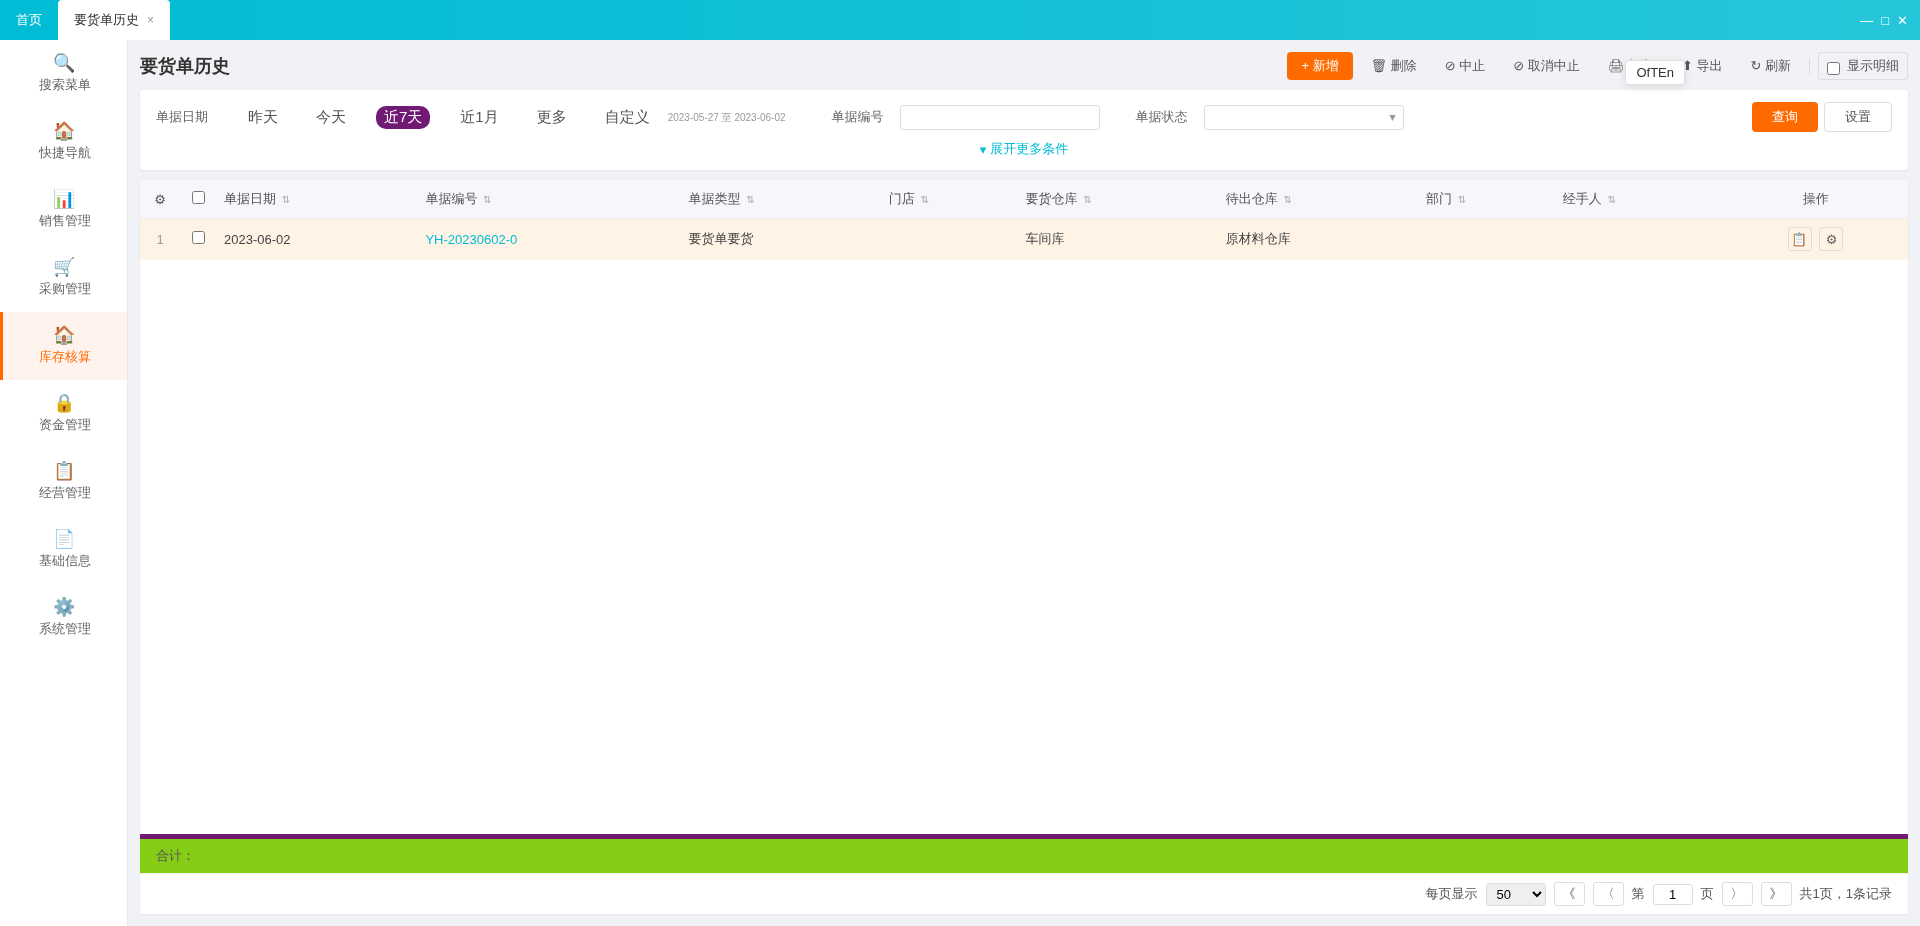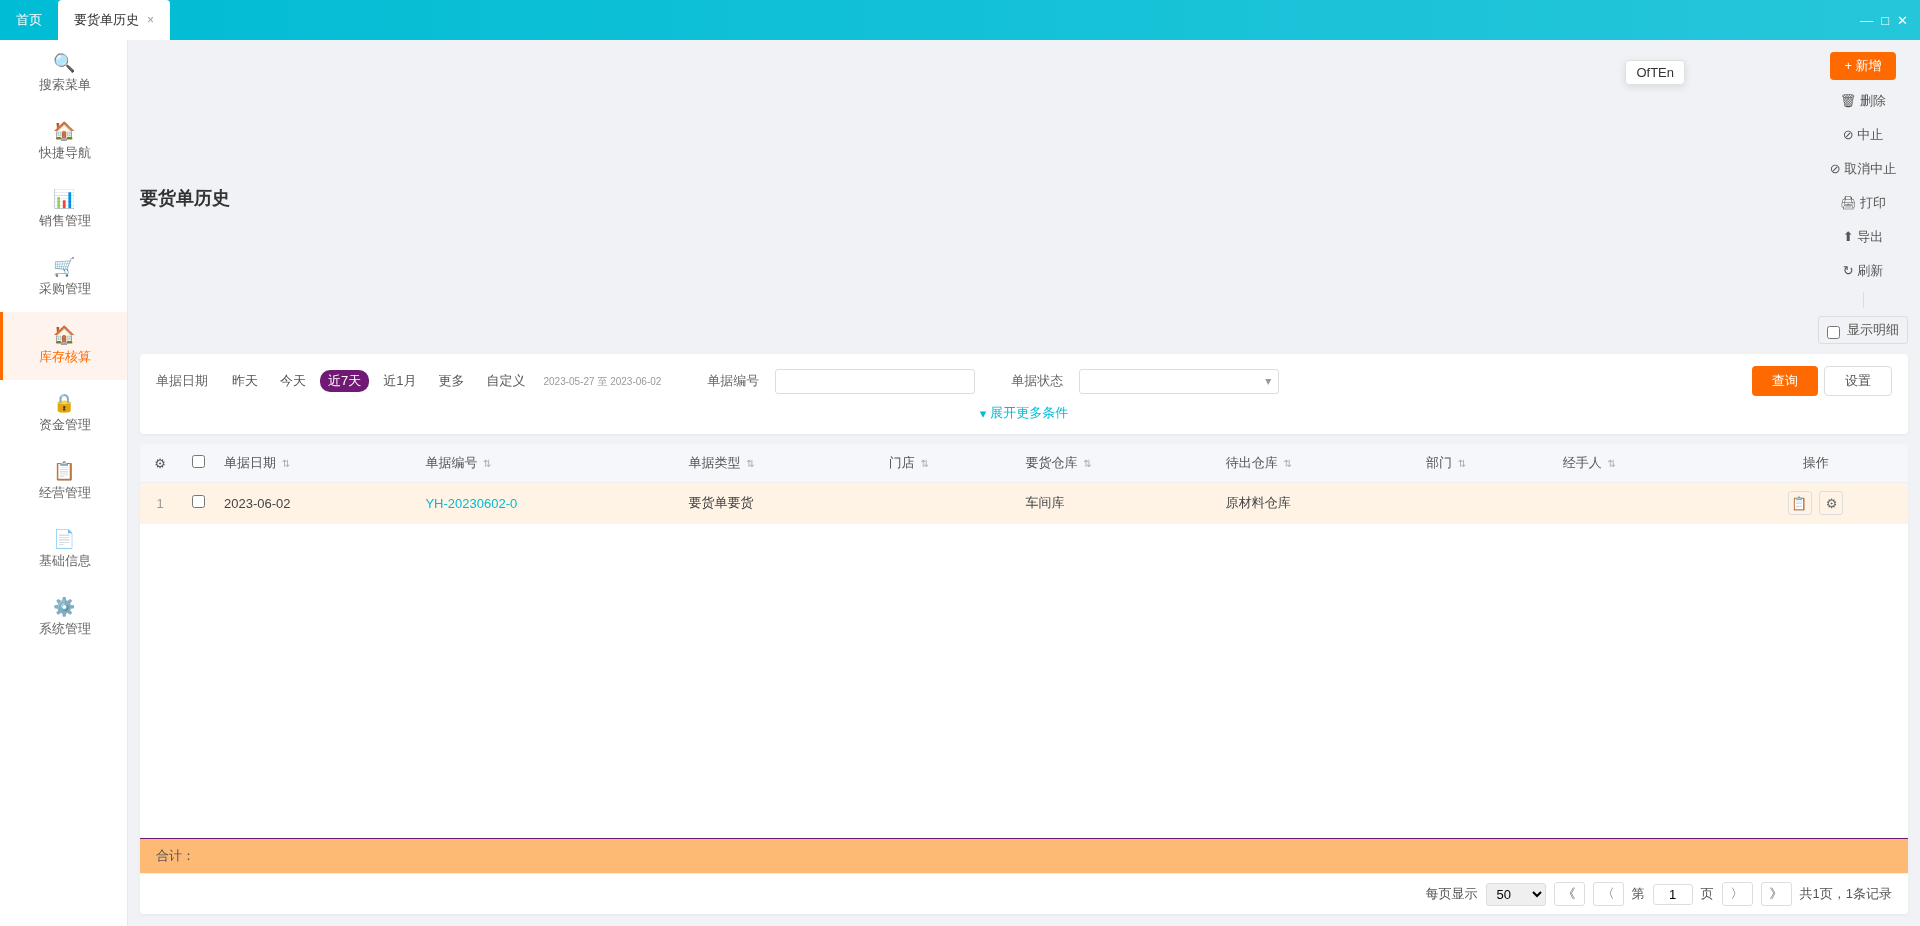--- a/index.html
+++ b/index.html
@@ -103,21 +103,20 @@
     }
     .page-title {
       font-size: 18px;
       font-weight: bold;
       color: #333;
     }
     .toolbar {
       display: flex;
       align-items: center;
       gap: 8px;
-      flex-direction: column;
     }
     .toolbar-btn {
       display: flex;
       align-items: center;
       gap: 3px;
       padding: 4px 10px;
       background: none;
       border: none;
       cursor: pointer;
       color: #555;
@@ -166,22 +165,23 @@
       display: flex;
       align-items: center;
       gap: 6px;
     }
     .date-btn {
       padding: 2px 8px;
       border: none;
       background: none;
       cursor: pointer;
       color: #555;
-      font-size: 13px;
+      font-size: 15px;
       border-radius: 10px;
+      margin-left: 16px;
     }
     .date-btn.active {
       background: #701a75;
       color: #fff;
     }
     .date-range-text {
       font-size: 10px;
       color: #999;
       margin-top: 2px;
     }
@@ -324,22 +324,22 @@
 
     
     .settings-col {
       width: 36px;
       text-align: center;
     }
 
     
     .table-footer-summary {
       padding: 8px 16px;
-      background: #fdba74;
-      border-top: 1px solid #701a75;
+      background: #84cc16;
+      border-top: 5px solid #701a75;
       color: #555;
       font-size: 13px;
     }
 
     
     .pagination-bar {
       display: flex;
       align-items: center;
       justify-content: flex-end;
       padding: 8px 16px;

